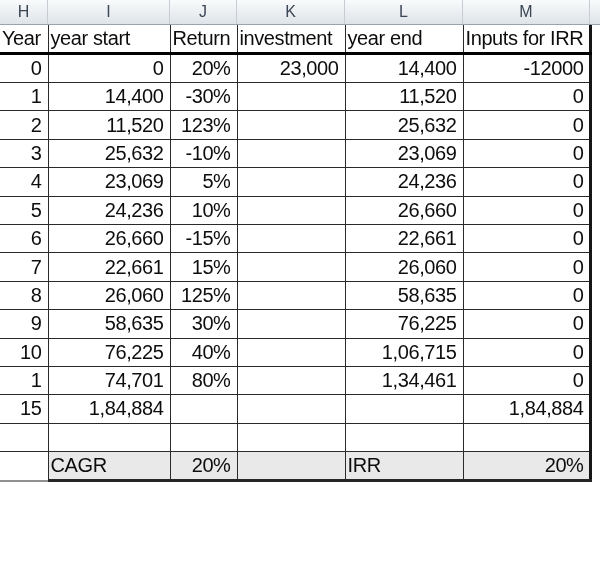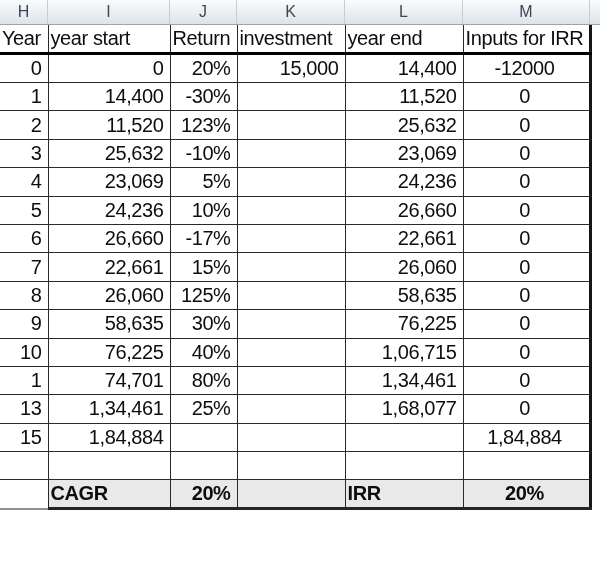--- a/index.html
+++ b/index.html
@@ -49,28 +49,28 @@
     height: 28.4px;
     font-size: 20px;
     line-height: 27px;
     letter-spacing: -0.4px;
     color: #0d0d0d;
     padding: 0 6px 0 2px;
     white-space: nowrap;
     overflow: hidden;
   }
   table.sheet tr td:first-child { border-left: none; }
-  table.sheet tr td:last-child { border-right: 3px solid #161616; padding-right: 5px; text-align: center; }
+  table.sheet tr td:last-child { border-right: 3px solid #161616; padding-right: 5px; }
   td.num { text-align: right; }
   td.lbl { text-align: left; padding-left: 3px; margin-top: 15px; }
 
   tr.label-row td { border-top: none; border-bottom: 3px solid #000000; }
   tr.summary-row td {
     background: #e9e9e9;
-    font-weight: bold;
+    font-weight: normal;
     border-bottom: 3px solid #262626;
   }
   tr.summary-row td:first-child {
     background: #ffffff;
     border-bottom: 2px solid #909090;
   }
 </style>
 </head>
 <body>
 
@@ -101,21 +101,21 @@
       <td class="lbl">investment</td>
       <td class="lbl">year end</td>
       <td class="lbl">Inputs for IRR</td>
     </tr>
   </tbody>
   <tbody>
       <tr>
     <td class="num">0</td>
     <td class="num">0</td>
     <td class="num">20%</td>
-    <td class="num">15,000</td>
+    <td class="num">23,000</td>
     <td class="num">14,400</td>
     <td class="num">-12000</td>
   </tr>
       <tr>
     <td class="num">1</td>
     <td class="num">14,400</td>
     <td class="num">-30%</td>
     <td class="num"></td>
     <td class="num">11,520</td>
     <td class="num">0</td>
@@ -148,21 +148,21 @@
     <td class="num">5</td>
     <td class="num">24,236</td>
     <td class="num">10%</td>
     <td class="num"></td>
     <td class="num">26,660</td>
     <td class="num">0</td>
   </tr>
       <tr>
     <td class="num">6</td>
     <td class="num">26,660</td>
-    <td class="num">-17%</td>
+    <td class="num">-15%</td>
     <td class="num"></td>
     <td class="num">22,661</td>
     <td class="num">0</td>
   </tr>
       <tr>
     <td class="num">7</td>
     <td class="num">22,661</td>
     <td class="num">15%</td>
     <td class="num"></td>
     <td class="num">26,060</td>
@@ -191,28 +191,20 @@
     <td class="num"></td>
     <td class="num">1,06,715</td>
     <td class="num">0</td>
   </tr>
       <tr>
     <td class="num">1</td>
     <td class="num">74,701</td>
     <td class="num">80%</td>
     <td class="num"></td>
     <td class="num">1,34,461</td>
-    <td class="num">0</td>
-  </tr>
-      <tr>
-    <td class="num">13</td>
-    <td class="num">1,34,461</td>
-    <td class="num">25%</td>
-    <td class="num"></td>
-    <td class="num">1,68,077</td>
     <td class="num">0</td>
   </tr>
       <tr>
     <td class="num">15</td>
     <td class="num">1,84,884</td>
     <td class="num"></td>
     <td class="num"></td>
     <td class="num"></td>
     <td class="num">1,84,884</td>
   </tr>

